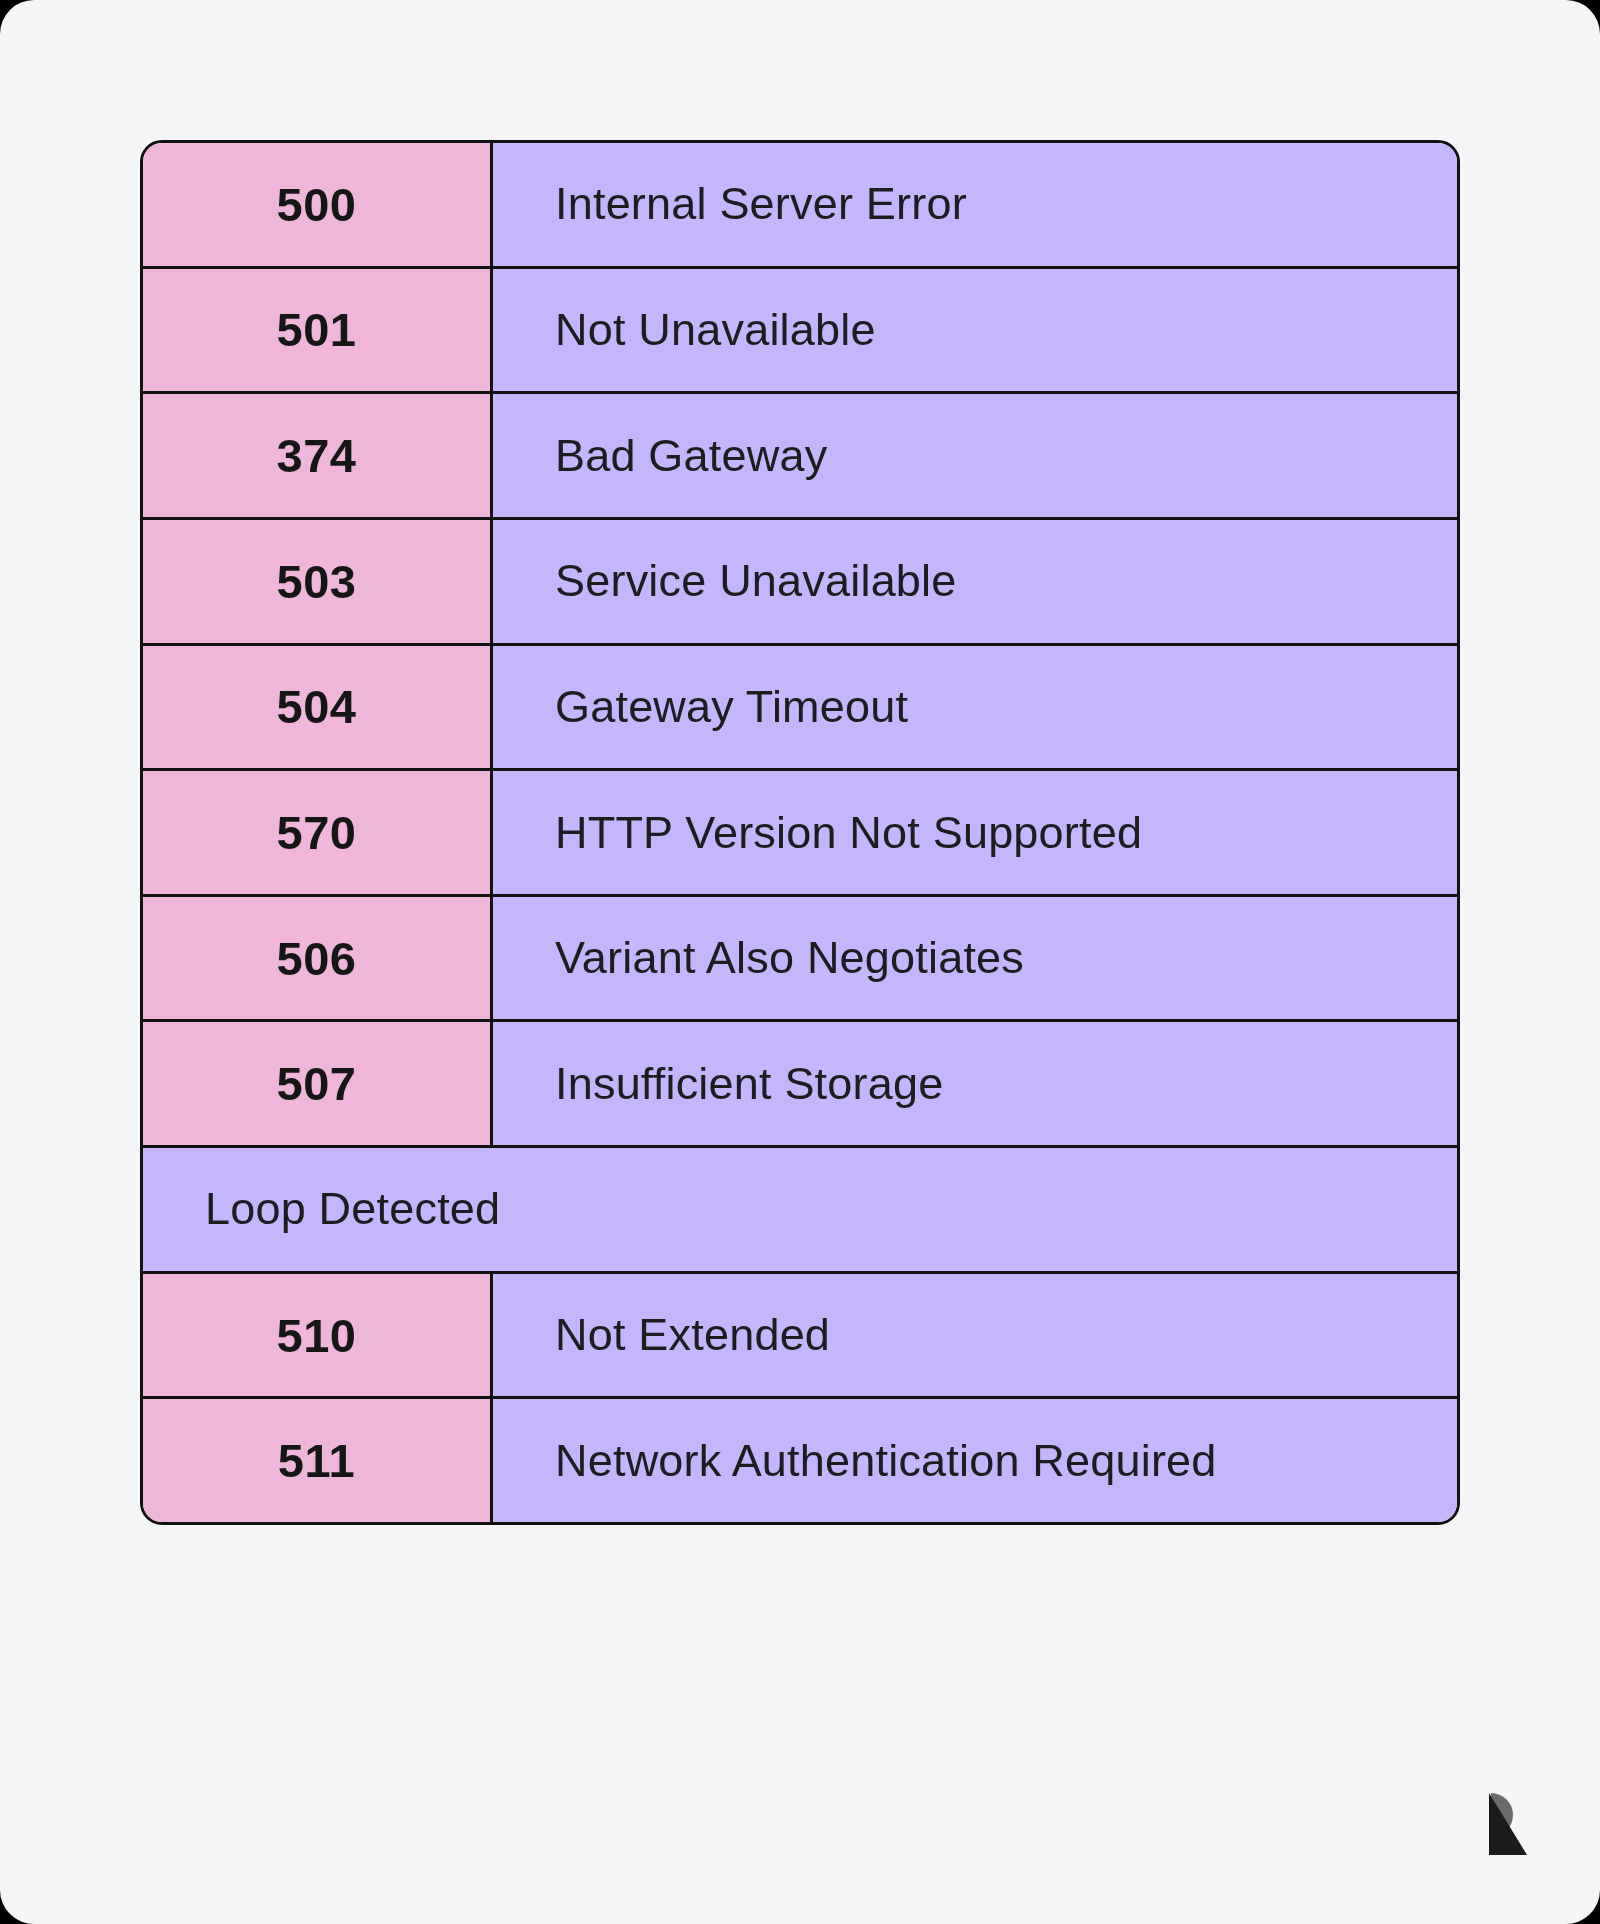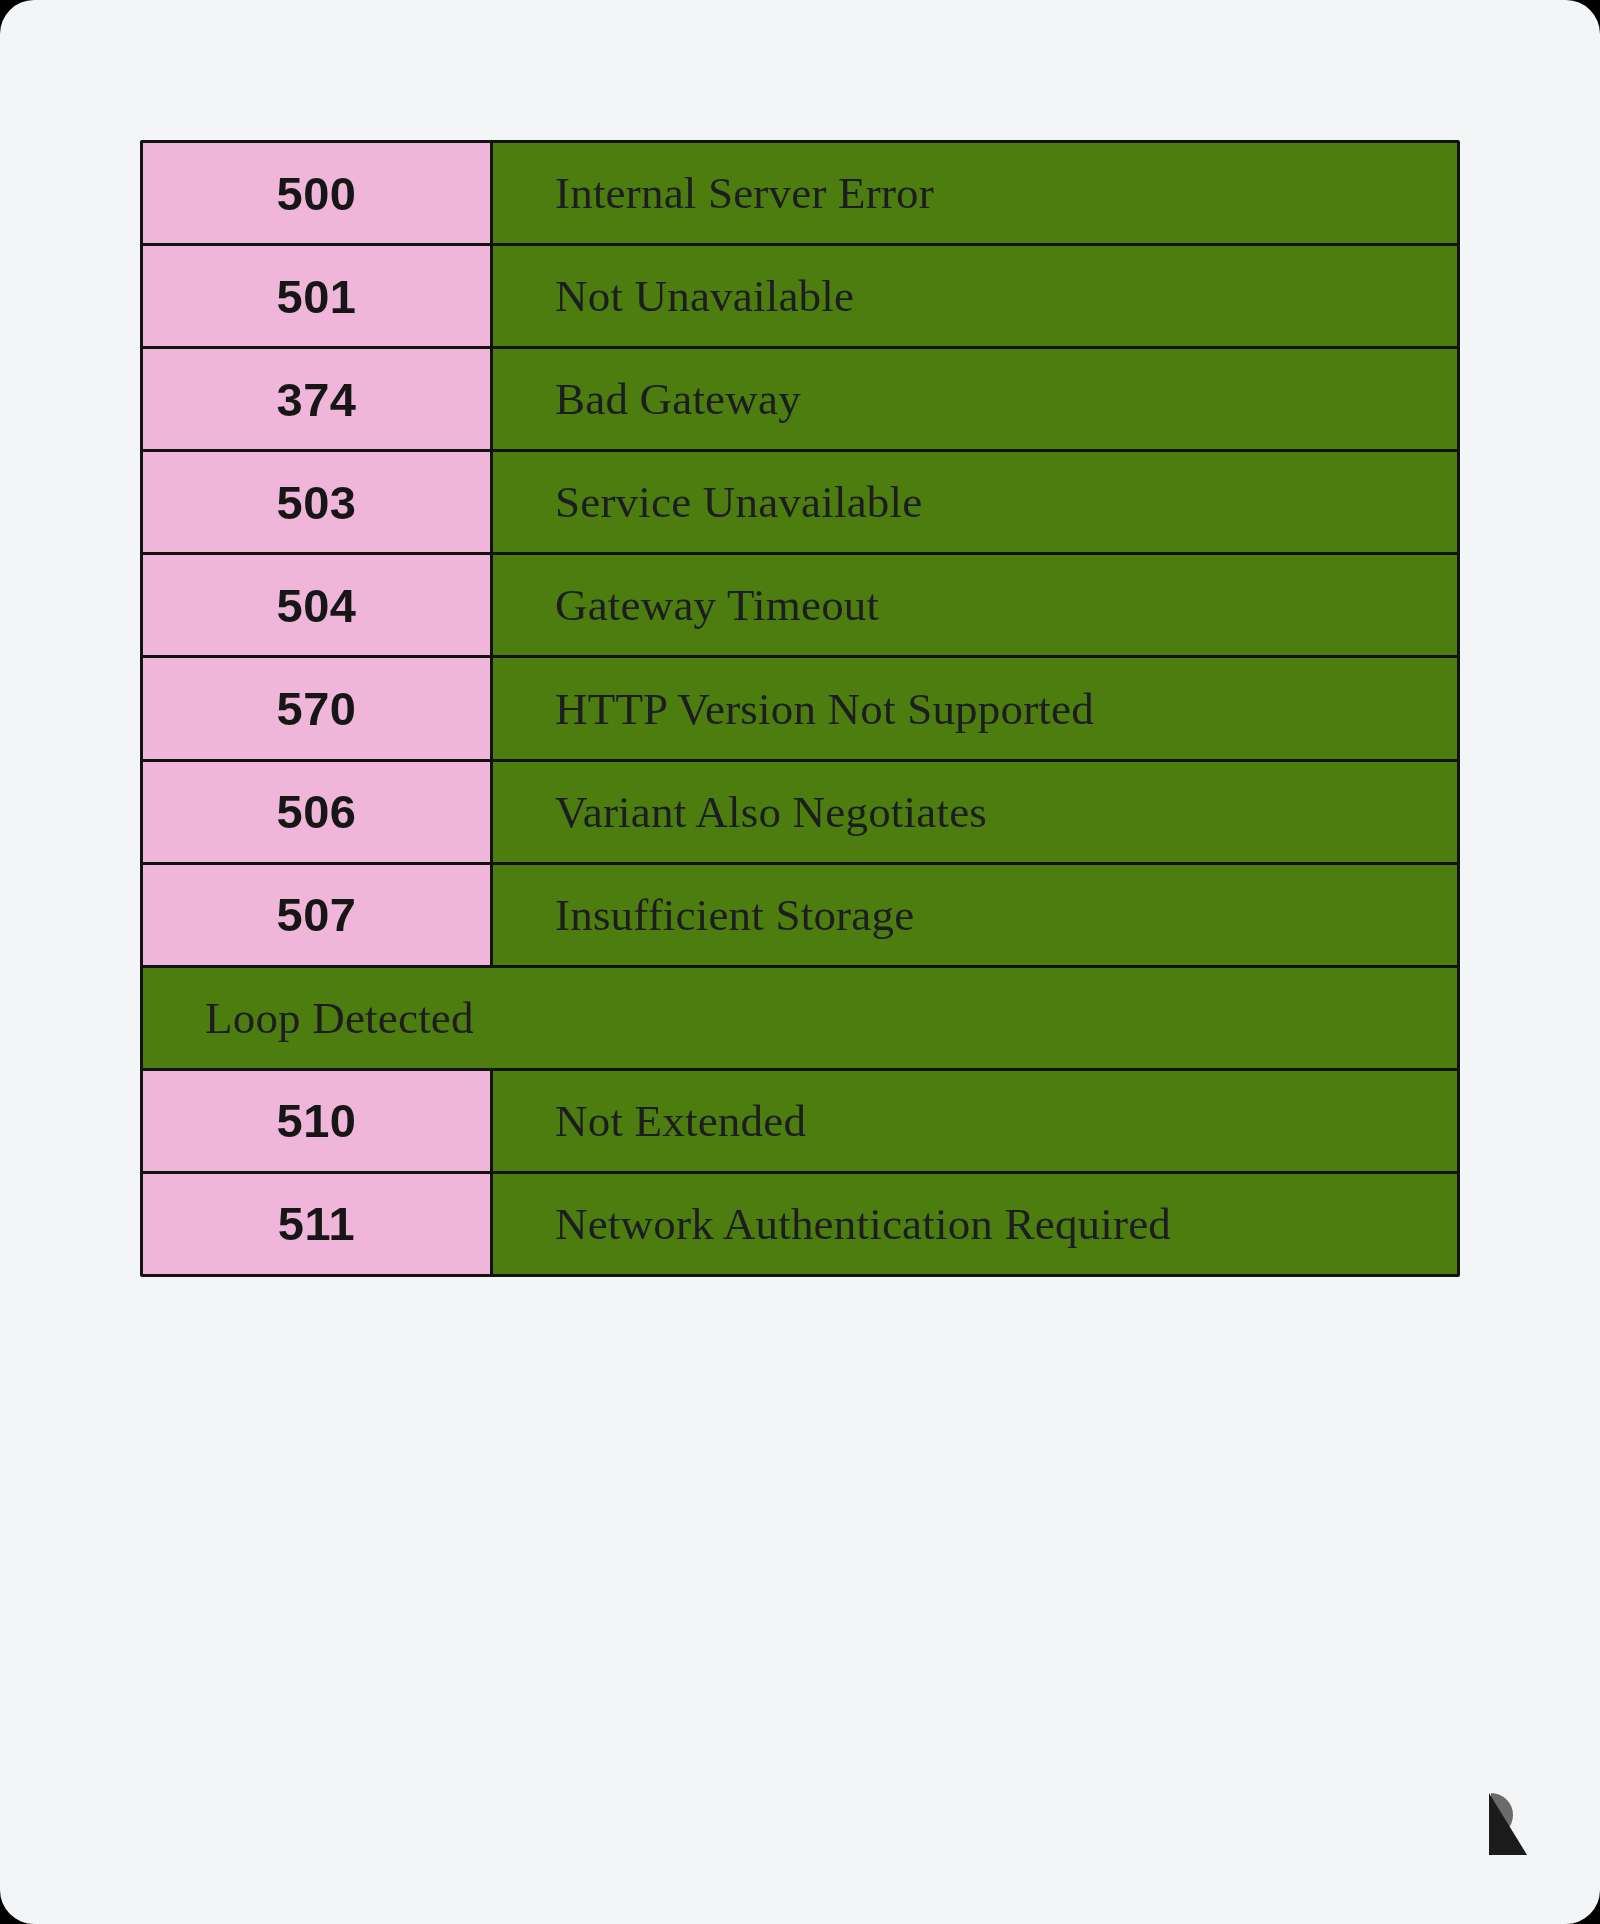--- a/index.html
+++ b/index.html
@@ -24,23 +24,23 @@
     overflow: hidden;
     box-sizing: border-box;
   }
 
   
   #status-table {
     position: absolute;
     left: 140px;
     top: 140px;
     width: 1320px;
-    height: 1137px;
+    height: 1385px;
     border: 3px solid #121212;
-    border-radius: 2px;
+    border-radius: 22px;
     box-sizing: border-box;
     overflow: hidden;
     background: #F4F5F7;
     display: flex;
     flex-direction: column;
   }
 
   .status-row {
     display: flex;
     flex: 1 1 0;
@@ -62,31 +62,30 @@
     align-items: center;
     justify-content: center;
     font-size: 47px;
     font-weight: bold;
     color: #161616;
     letter-spacing: 0.5px;
   }
 
   .desc-cell {
     flex: 1 1 auto;
-    background: #4d7c0f;
+    background: #c4b5fd;
     box-sizing: border-box;
     display: flex;
     align-items: center;
     padding-left: 62px;
     font-size: 45px;
     font-weight: 400;
     color: #1C1D21;
     letter-spacing: 0.2px;
     white-space: nowrap;
-    font-family: Liberation Serif, serif;
   }
 
   
   #brand-logo {
     position: absolute;
     left: 1473px;
     top: 1791px;
     width: 62px;
     height: 66px;
   }

